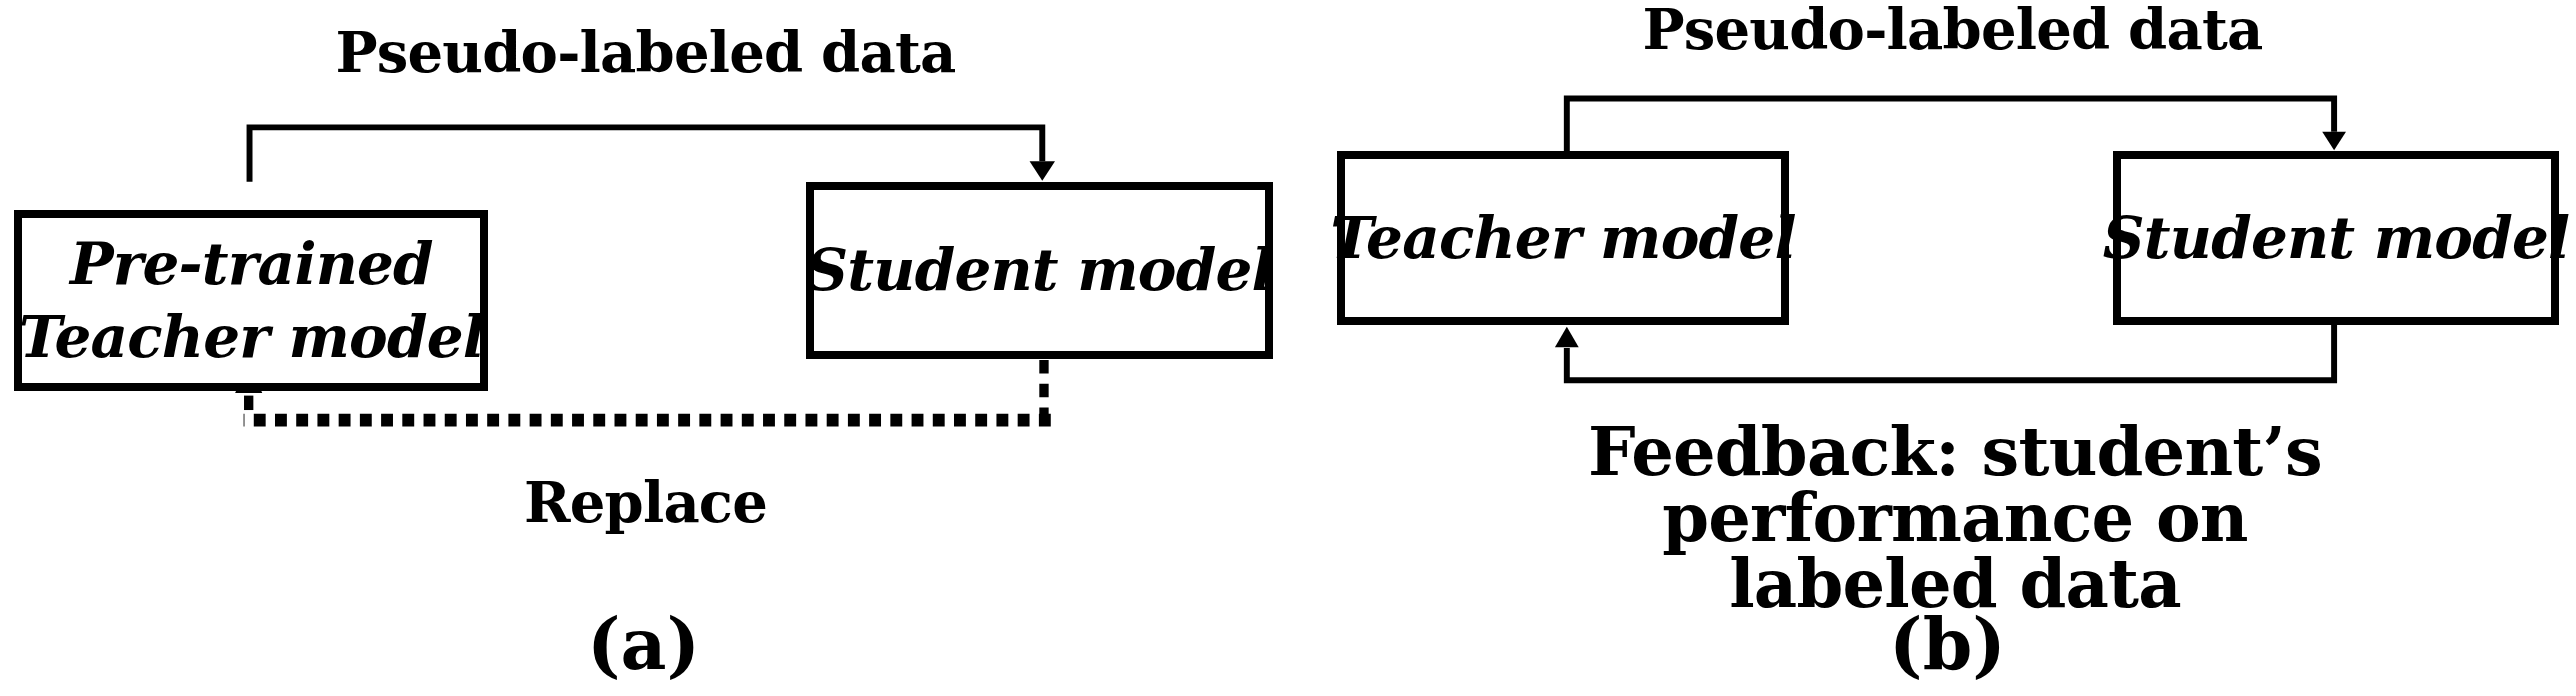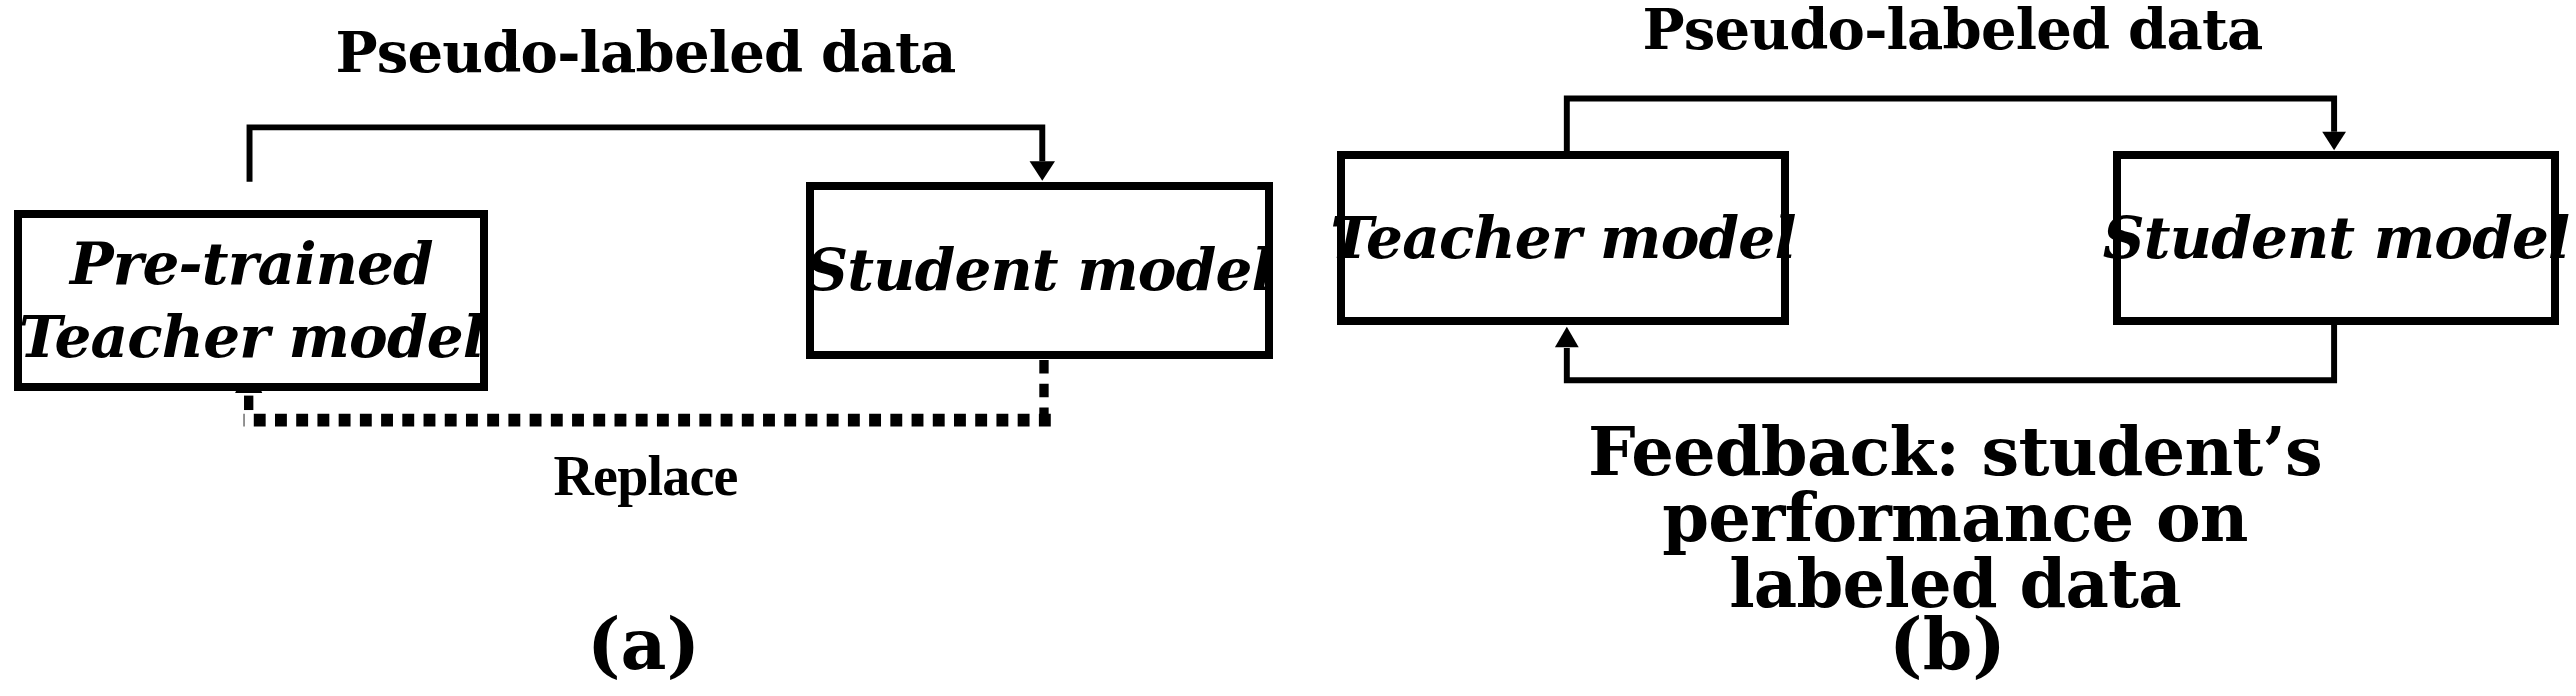--- a/index.html
+++ b/index.html
@@ -96,21 +96,21 @@
 
   <div class="model-box" style="left:14.4px; top:182px; width:474px; height:181px;margin-top:28px;">
     <span class="box-label">Pre-trained</span>
     <span class="box-label">Teacher model</span>
   </div>
 
   <div class="model-box" style="left:806px; top:182px; width:467px; height:177px;">
     <span class="box-label">Student model</span>
   </div>
 
-  <div class="flow-label" style="left:306px; top:438px; width:679px;font-family:Liberation Serif, serif;">Replace</div>
+  <div class="flow-label" style="left:306px; top:464px; width:679px;">Replace</div>
 
   <div class="panel-caption" style="left:304px; top:604px; width:679px;">(a)</div>
 
   <div class="flow-label" style="left:1613px; top:-9.3px; width:679px;">Pseudo-labeled data</div>
 
   <div class="model-box" style="left:1337px; top:151px; width:452px; height:174px;">
     <span class="box-label">Teacher model</span>
   </div>
 
   <div class="model-box" style="left:2113px; top:151px; width:446px; height:174px;">

